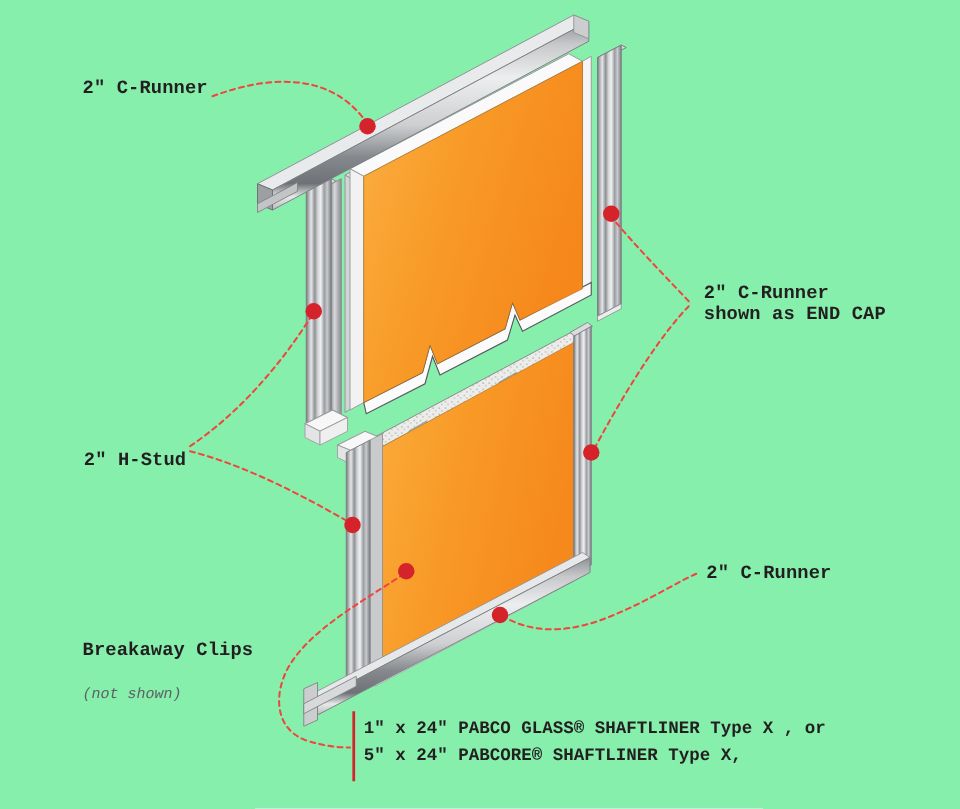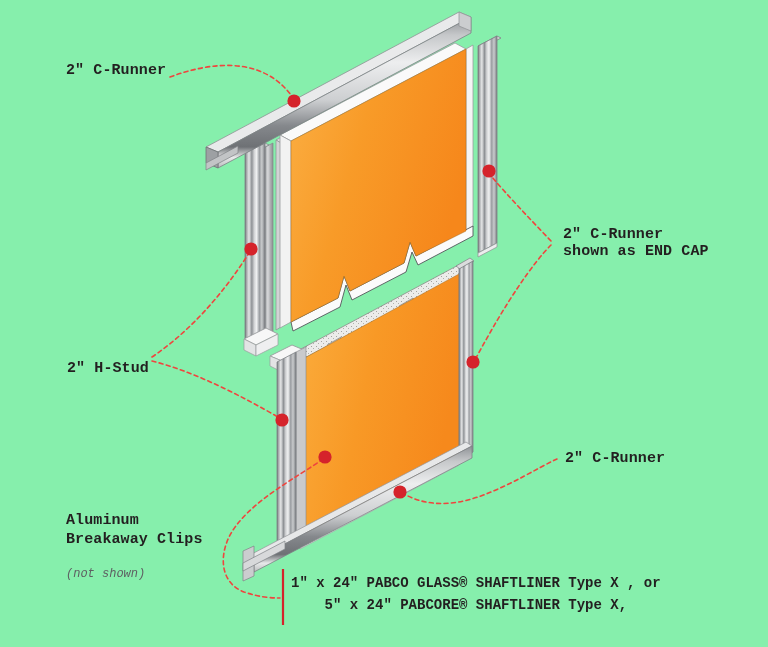--- a/index.html
+++ b/index.html
@@ -197,23 +197,22 @@
 
   <div class="label" style="left:67px;top:360px;">
     <span>2″ H-Stud</span>
   </div>
 
   <div class="label" style="left:565px;top:450px;">
     <span>2″ C-Runner</span>
   </div>
 
   <div class="label clips" style="left:66px;top:511px;">
-    <span style="display:block;">Aluminum</span>
     <span style="display:block;">Breakaway Clips</span>
     <span class="note">(not shown)</span>
   </div>
 
-  <div class="shaft-text" style="left:291px;top:572px;text-align:center;">
+  <div class="shaft-text" style="left:291px;top:572px;">
     <span style="display:block;">1″ x 24″ PABCO GLASS® SHAFTLINER Type X , or</span>
     <span style="display:block;">5″ x 24″ PABCORE® SHAFTLINER Type X,</span>
   </div>
 
 </div>
 
 </body></html>

